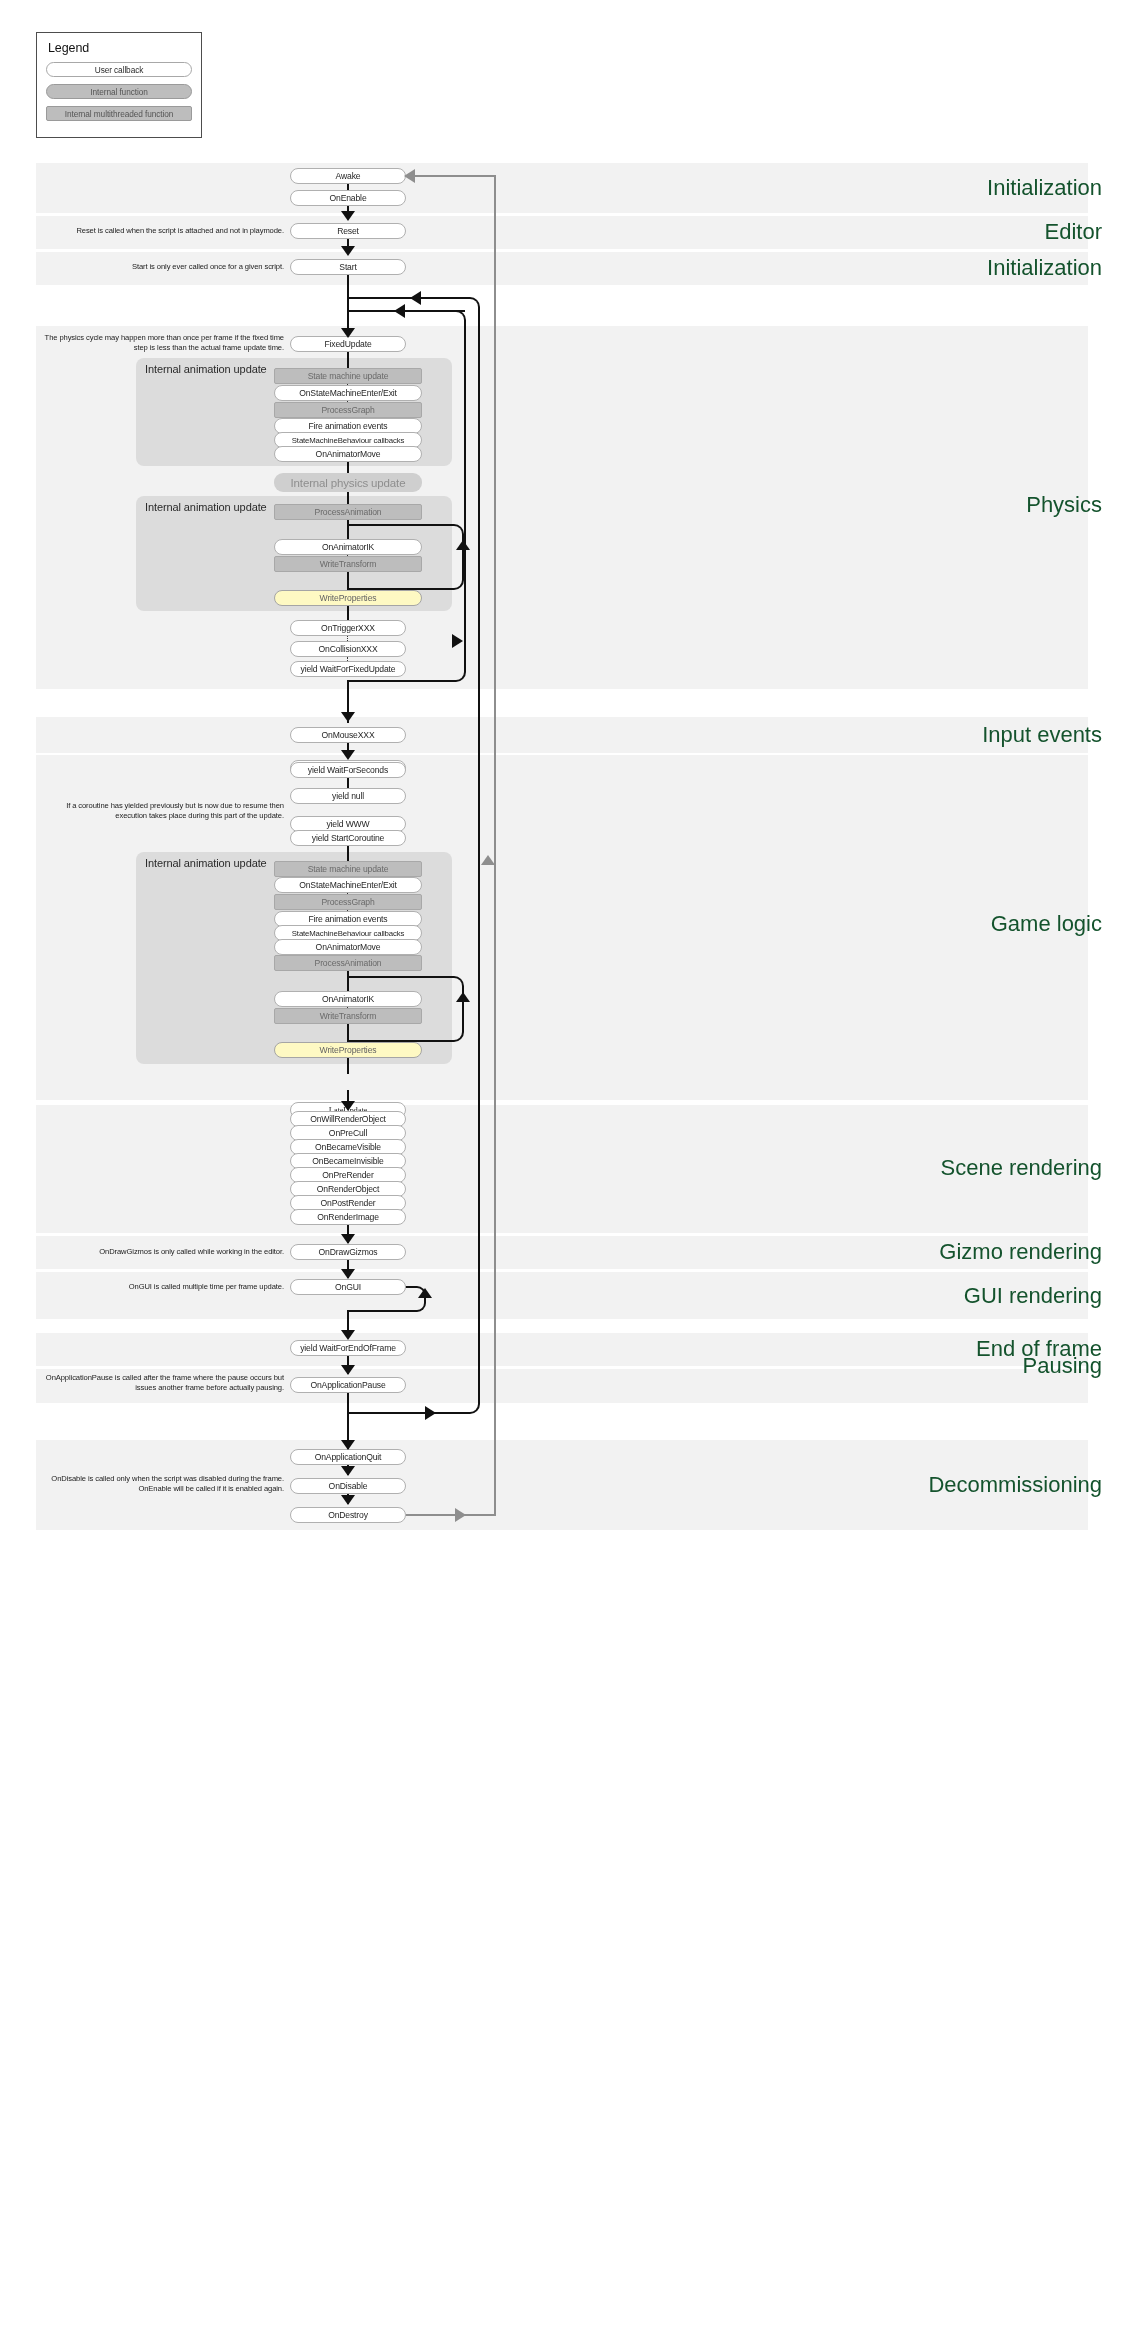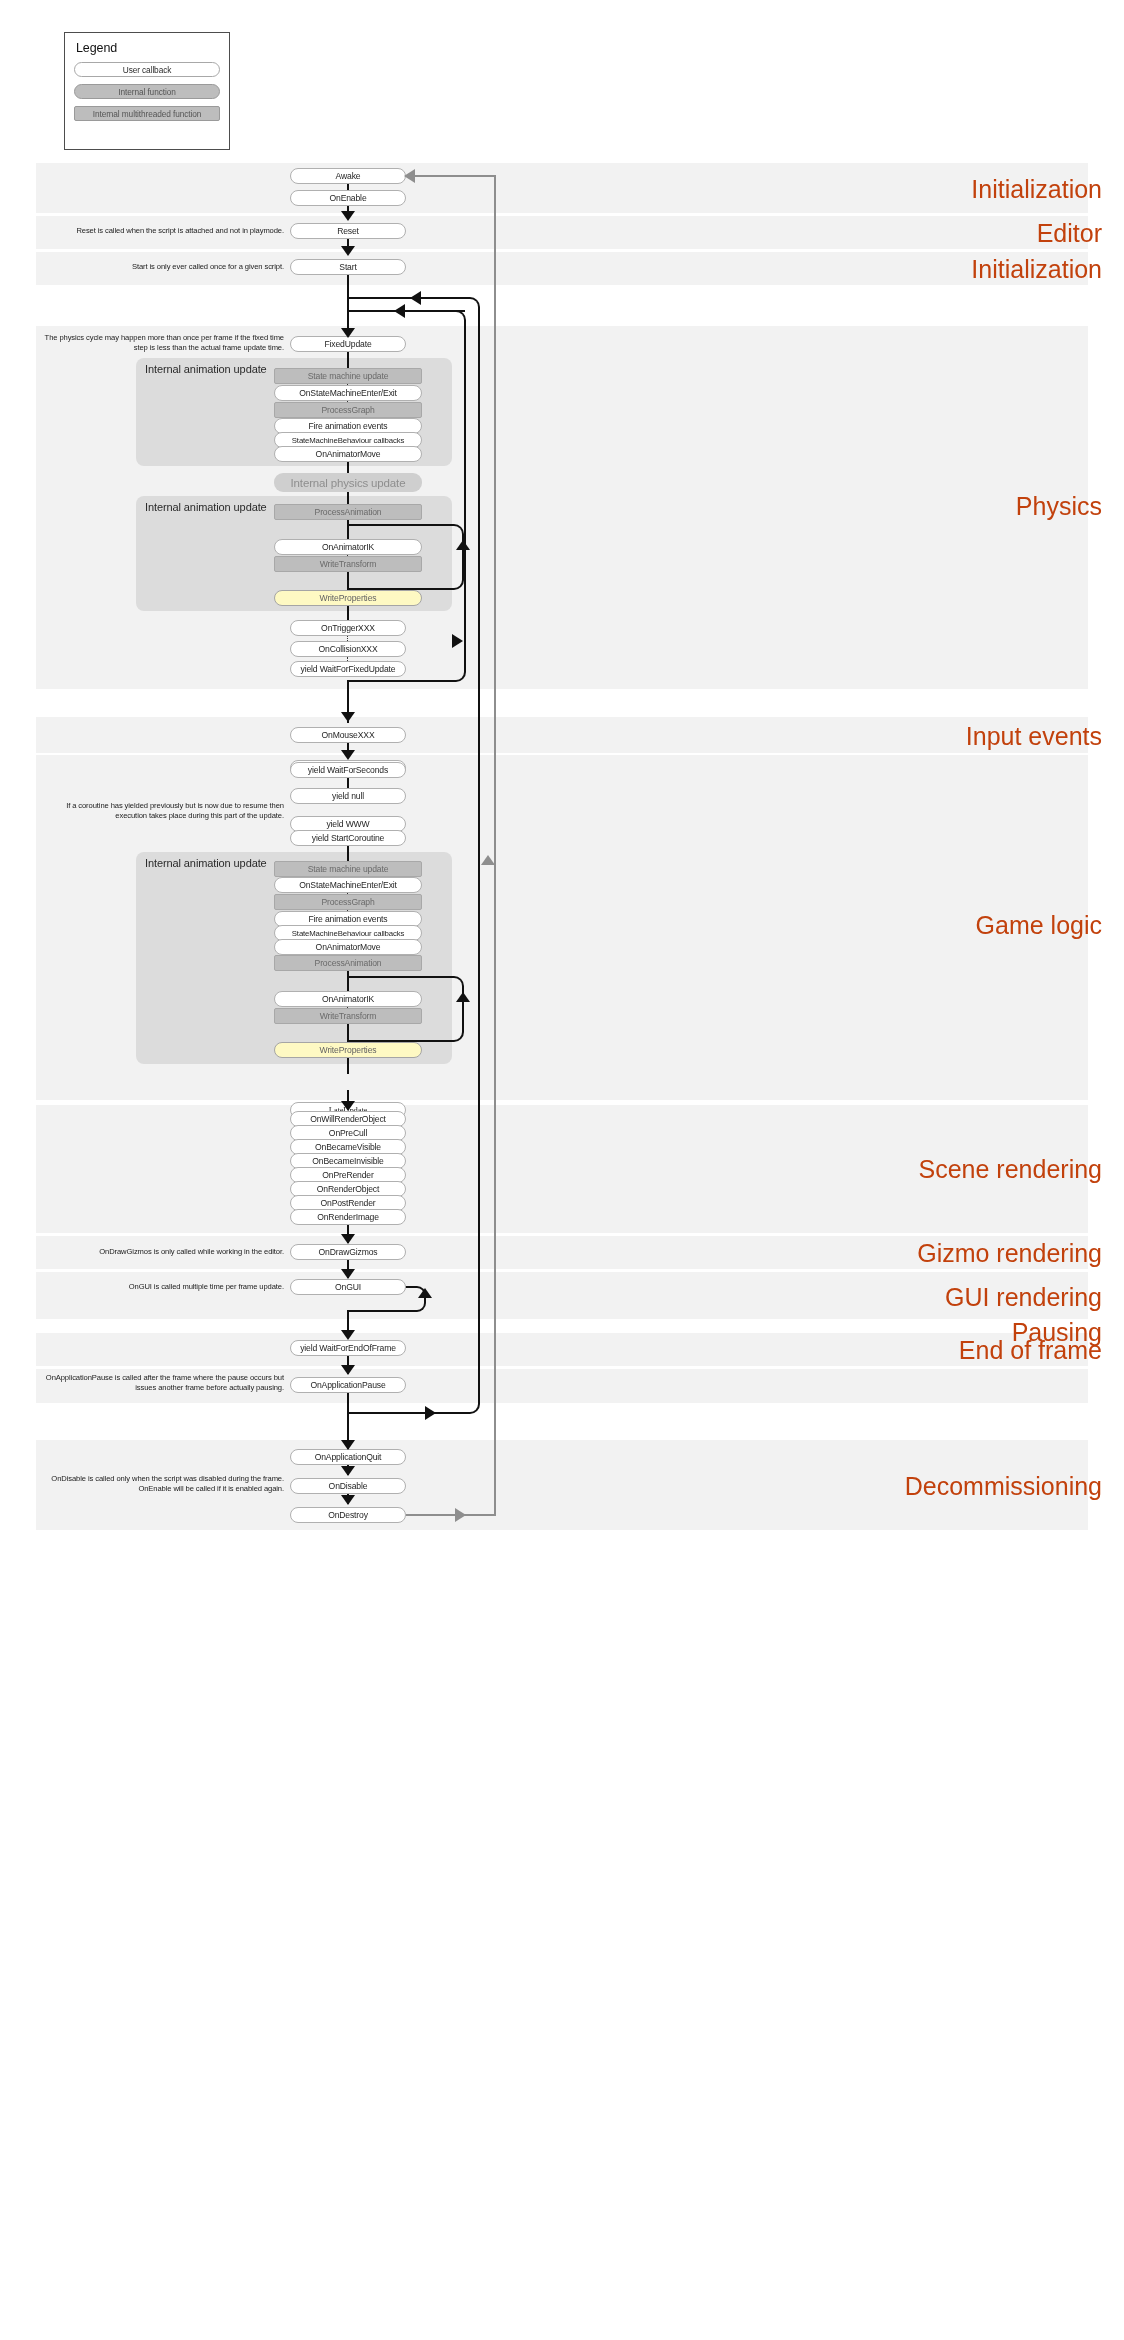--- a/index.html
+++ b/index.html
@@ -13,25 +13,24 @@
     width: 1124px;
     height: 2340px;
     overflow: hidden;
     background: #ffffff;
   }
 
   
   #legend {
     position: absolute;
     left: 36px; top: 32px;
-    width: 166px; height: 118px;
+    width: 166px; height: 106px;
     border: 1px solid #4d4d4d;
     background: #ffffff;
     padding: 7px 9px 4px 9px;
-    margin-left: 28px;
   }
   #legend .legend-title {
     font-size: 12.5px;
     color: #111111;
     line-height: 14px;
     margin: 1px 0 7px 2px;
     letter-spacing: -0.1px;
   }
   .legend-row {
     height: 15px;
@@ -68,22 +67,22 @@
   
   .band {
     position: absolute;
     left: 36px;
     width: 1052px;
     background: #f2f2f2;
   }
   .band-title {
     position: absolute;
     right: 22px;
-    font-size: 25px;
-    color: #c2410c;
+    font-size: 22px;
+    color: #14532d;
     font-weight: 400;
     letter-spacing: 0px;
     white-space: nowrap;
   }
 
   
   .node {
     position: absolute;
     height: 16px;
     width: 116px;
@@ -260,21 +259,21 @@
   <div class="band" style="top:1236px;height:33px;"></div>
   <div class="band-title" style="top:1239px;">Gizmo rendering</div>
 
   <div class="band" style="top:1272px;height:47px;"></div>
   <div class="band-title" style="top:1283px;">GUI rendering</div>
 
   <div class="band" style="top:1333px;height:33px;"></div>
   <div class="band-title" style="top:1336px;">End of frame</div>
 
   <div class="band" style="top:1369px;height:34px;"></div>
-  <div class="band-title" style="top:1318px;">Pausing</div>
+  <div class="band-title" style="top:1353px;">Pausing</div>
 
   <div class="band" style="top:1440px;height:90px;"></div>
   <div class="band-title" style="top:1472px;">Decommissioning</div>
 
   <div class="node user" style="top:168px;">Awake</div>
   <div class="node user" style="top:190px;">OnEnable</div>
   <div class="vline" style="top:183px;height:8px;"></div>
   <div class="vline" style="top:206px;height:12px;"></div>
   <div class="arrow-down" style="top:211px;"></div>
 

